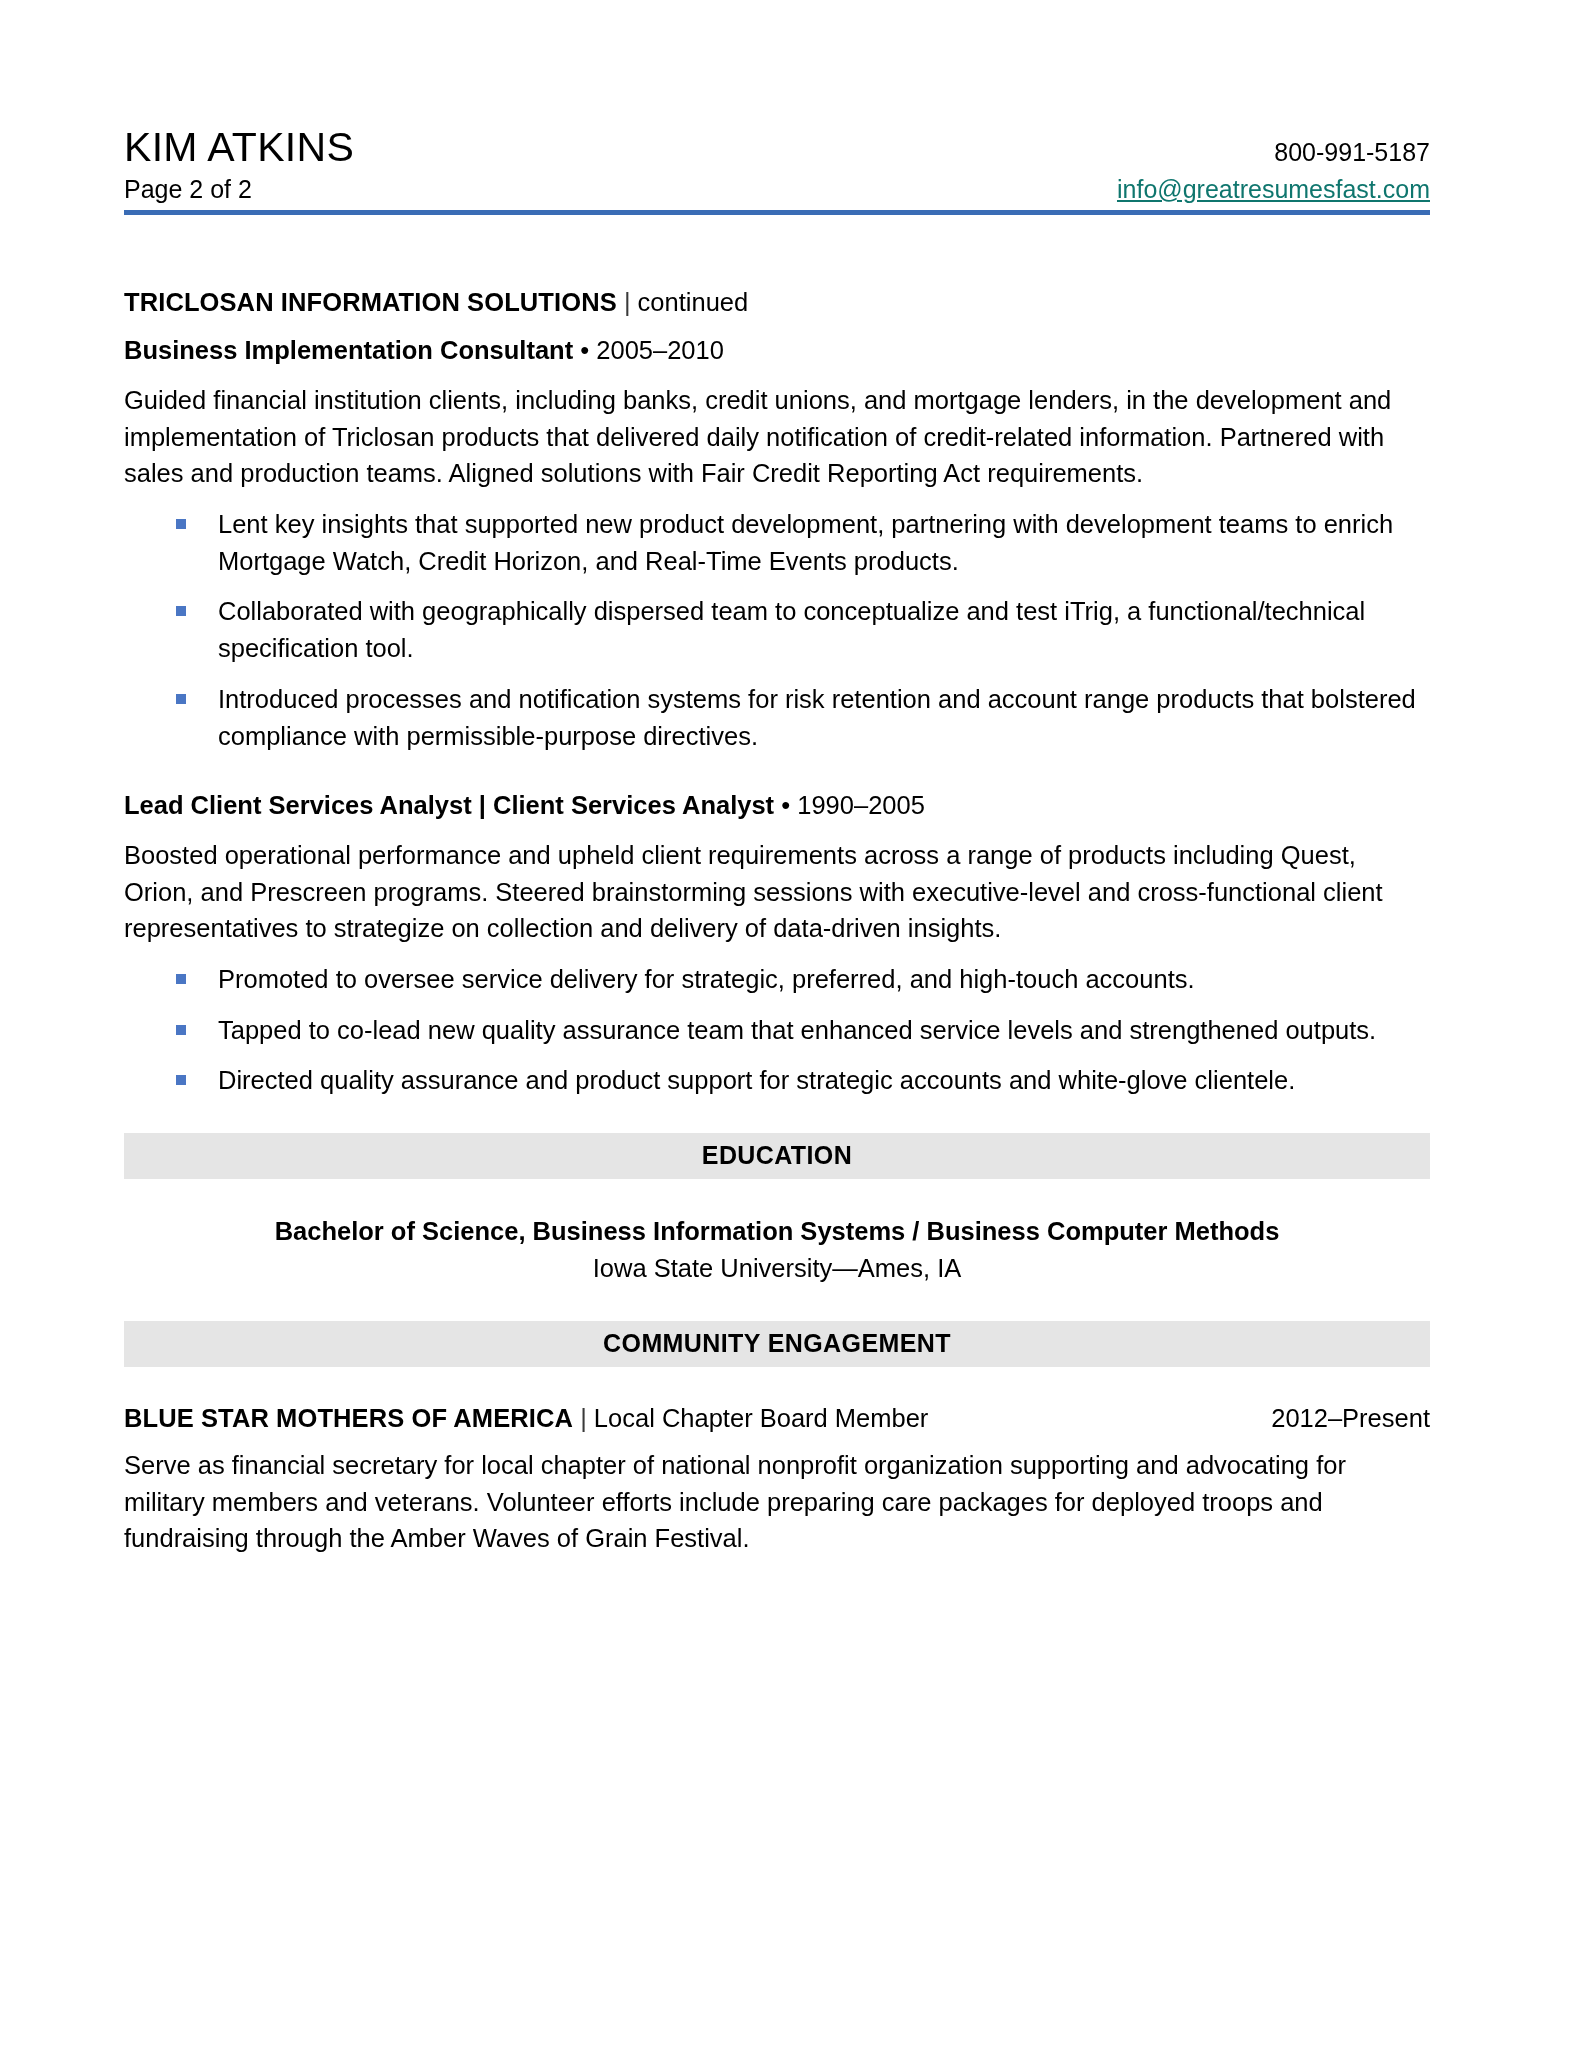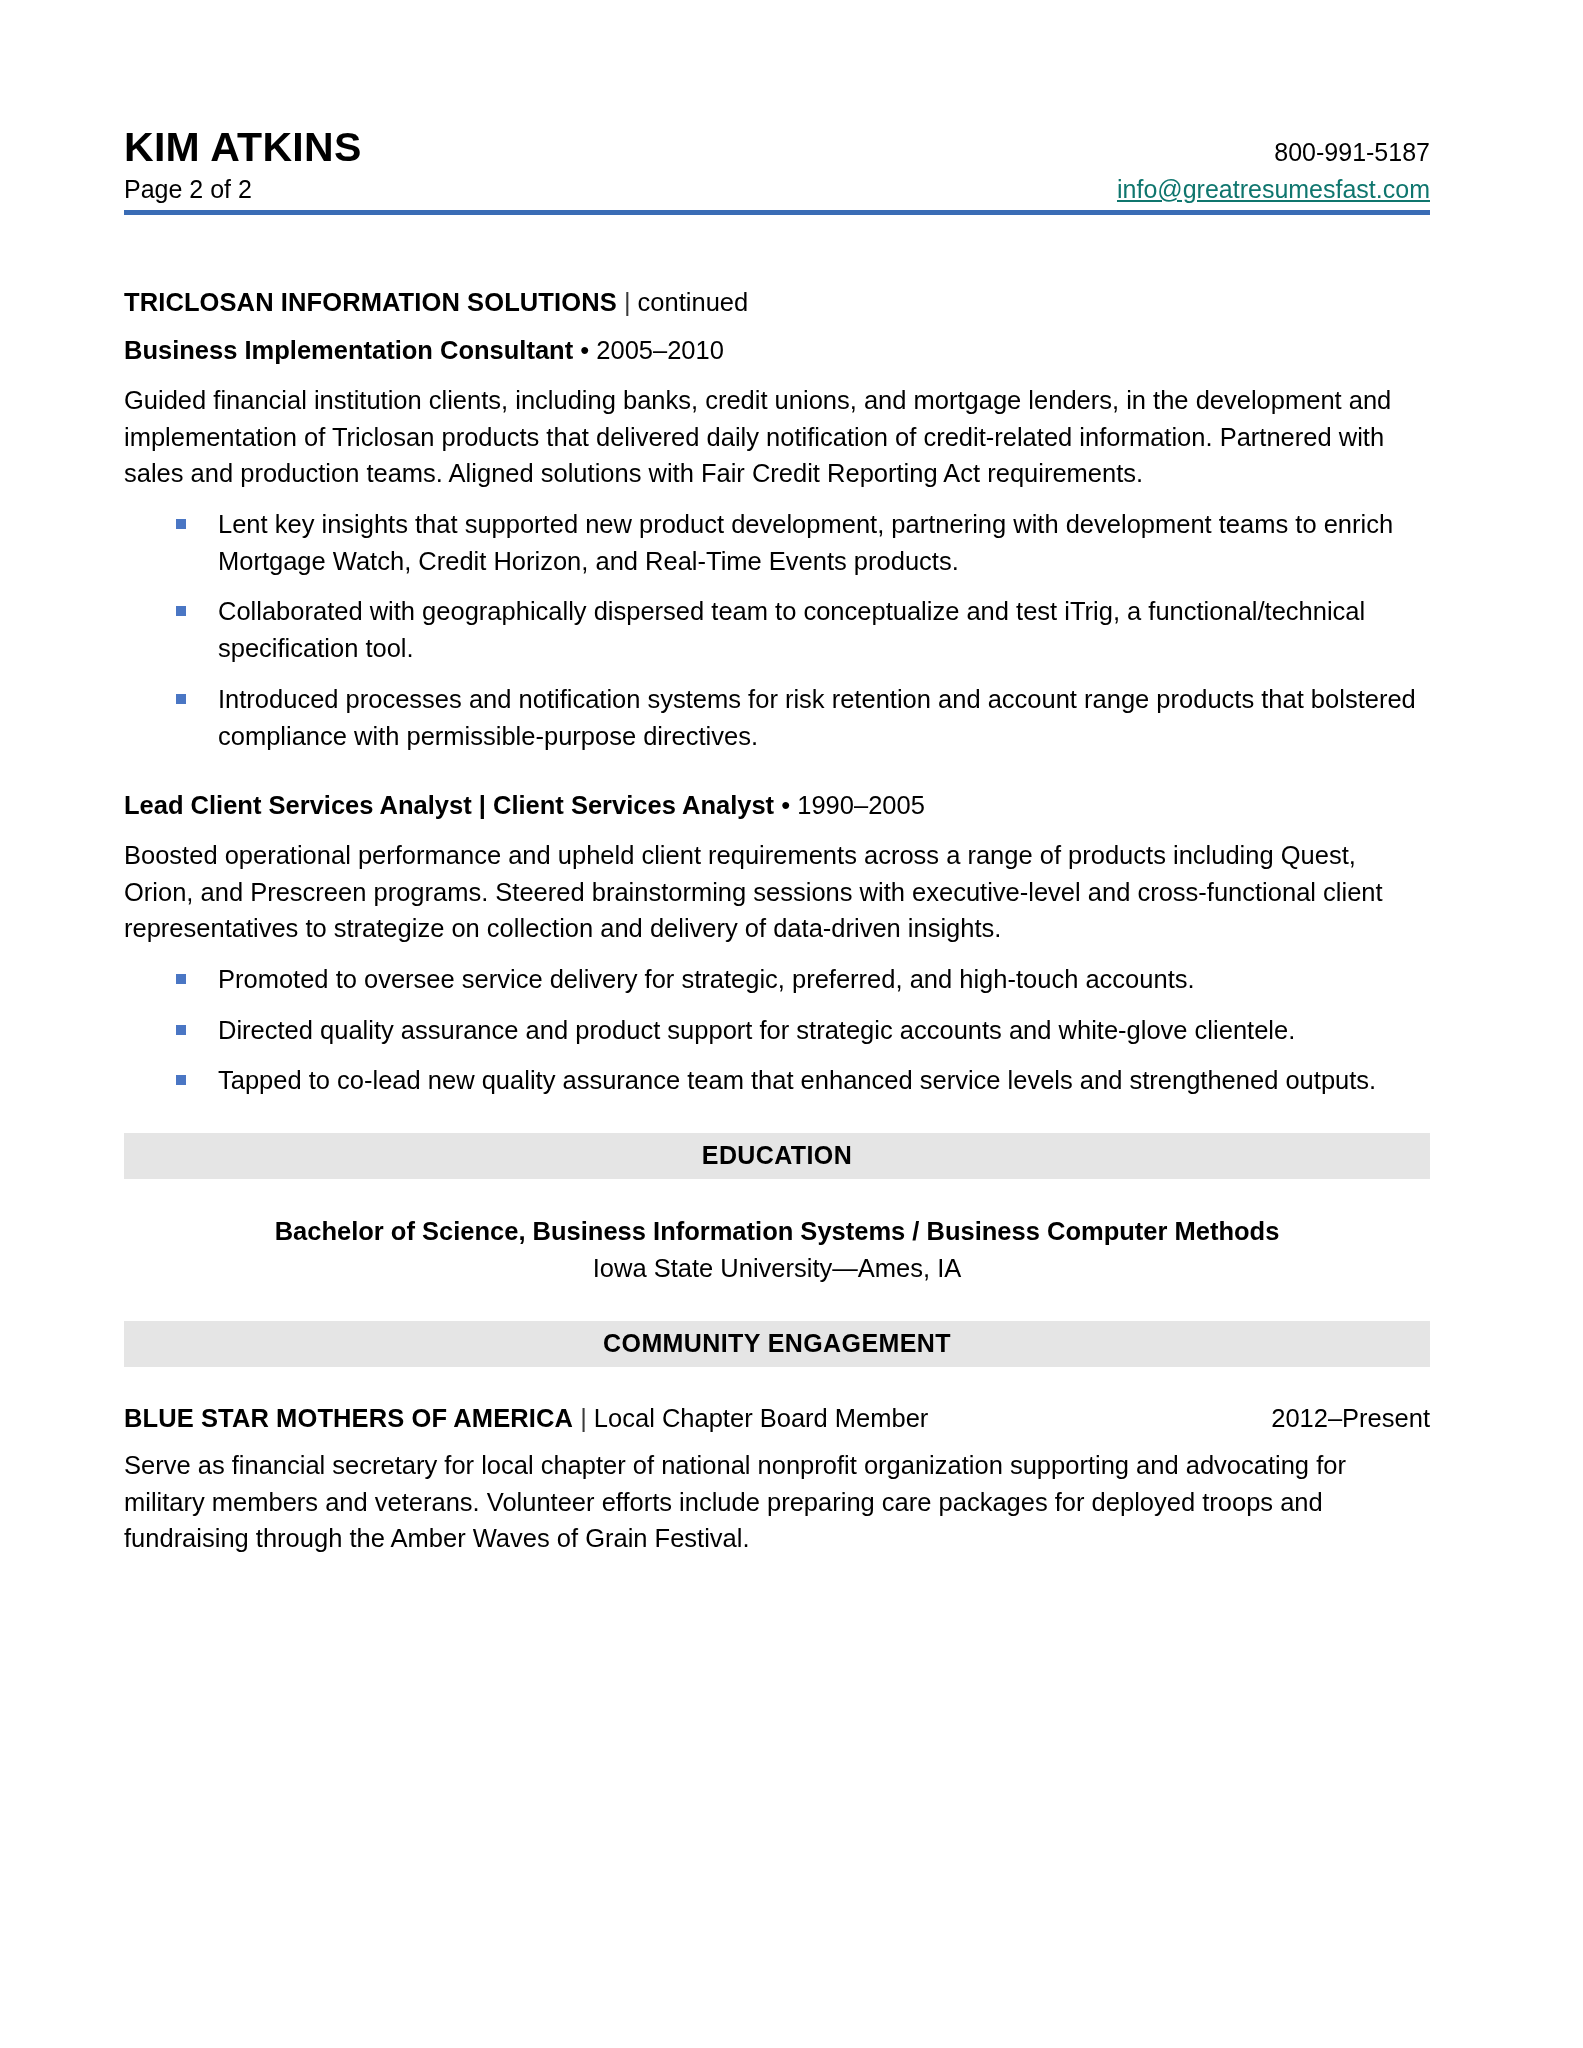--- a/index.html
+++ b/index.html
@@ -37,21 +37,21 @@
   .header {
     padding-top: 126px;
   }
   .header-row {
     display: flex;
     align-items: baseline;
     justify-content: space-between;
   }
   .name {
     font-size: 41px;
-    font-weight: bold;
+    font-weight: normal;
     letter-spacing: 0.3px;
     line-height: 1.05;
     white-space: nowrap;
   }
   .phone {
     font-size: 25px;
     font-weight: normal;
     line-height: 1.1;
   }
   .header-row2 {
@@ -229,25 +229,25 @@
           <span class="dates">1990–2005</span>
         </div>
         <p class="para">Boosted operational performance and upheld client requirements across a range of products including Quest, Orion, and Prescreen programs. Steered brainstorming sessions with executive-level and cross-functional client representatives to strategize on collection and delivery of data-driven insights.</p>
         <ul class="bullets">
           <li>
             <span class="sq"></span>
             <span>Promoted to oversee service delivery for strategic, preferred, and high-touch accounts.</span>
           </li>
           <li>
             <span class="sq"></span>
+            <span>Tapped to co-lead new quality assurance team that enhanced service levels and strengthened outputs.</span>
+          </li>
+          <li>
+            <span class="sq"></span>
             <span>Directed quality assurance and product support for strategic accounts and white-glove clientele.</span>
-          </li>
-          <li>
-            <span class="sq"></span>
-            <span>Tapped to co-lead new quality assurance team that enhanced service levels and strengthened outputs.</span>
           </li>
         </ul>
       </div>
     </div>
 
     <div class="section-gap-md"></div>
 
     <div>
       <div class="bar">EDUCATION</div>
       <div style="height:34px"></div>

